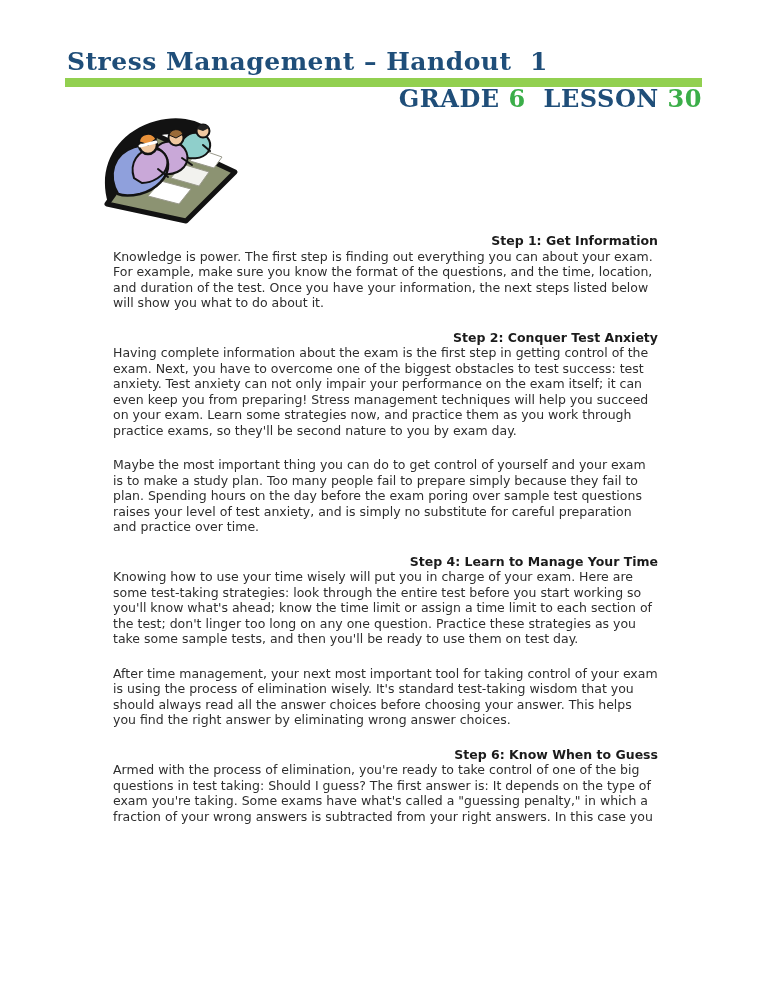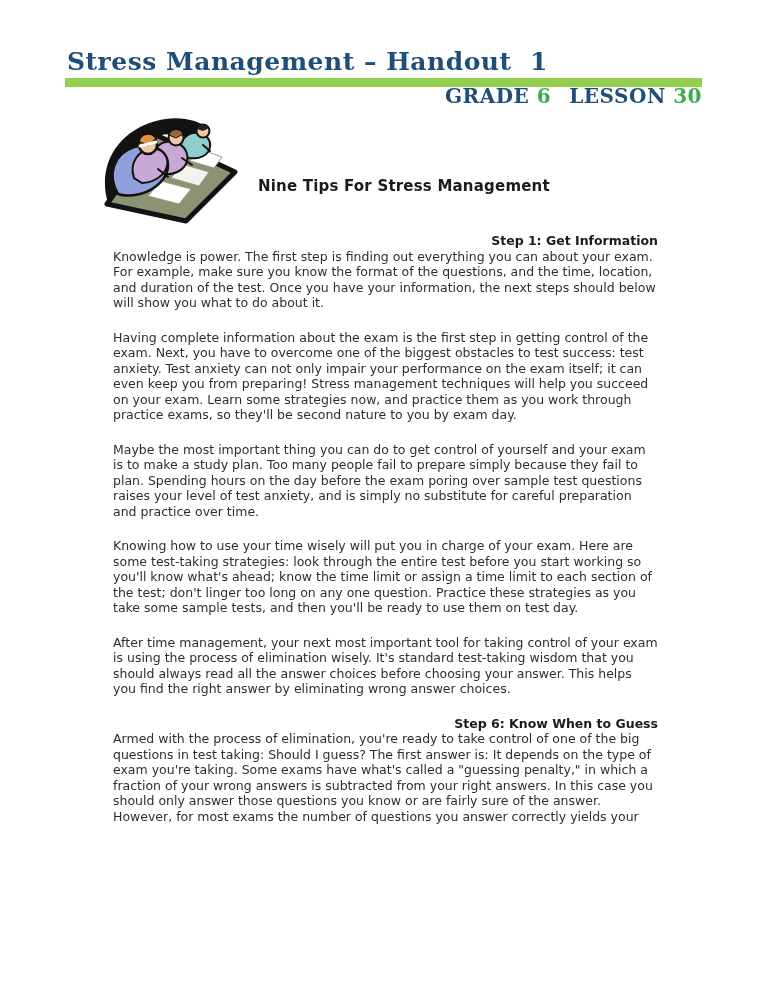--- a/index.html
+++ b/index.html
@@ -33,21 +33,21 @@
     background: #92D050;
   }
   .grade-lesson {
     position: absolute;
     left: 65px;
     top: 84px;
     width: 637px;
     text-align: right;
     font-family: "DejaVu Serif", serif;
     font-weight: bold;
-    font-size: 20px;
+    font-size: 24px;
     letter-spacing: 0.5px;
     color: #1F4E79;
     white-space: pre;
   }
   .grade-lesson .num { color: #3BAE49; }
   .grade-lesson .lesson-label { margin-left: 18px; }
   .content {
     position: absolute;
     left: 113px;
     top: 115px;
@@ -128,37 +128,38 @@
         <path d="M 69 20 A 7.5 7.5 0 0 1 83 19 L 76 23 Z" fill="#9A6B38" stroke="#121212" stroke-width="1"></path>
 
         <path d="M 18 79 C 7 60 13 39 34 32 C 53 26 67 36 68 49 C 69 62 56 75 40 79 C 31 81 23 81 18 79 Z" fill="#8FA0DC" stroke="#121212" stroke-width="2.5"></path>
         <path d="M 34 63 C 29 48 38 35 52 34 C 63 33 69 42 67 51 C 65 61 52 68 42 68 Z" fill="#C9A8D8" stroke="#121212" stroke-width="2"></path>
         <circle cx="48" cy="30" r="9" fill="#F0C8A0" stroke="#121212" stroke-width="2.5"></circle>
         <path d="M 39 27 A 9 9 0 0 1 56 24 L 48 30 Z" fill="#E8913A" stroke="#121212" stroke-width="1.5"></path>
         <path d="M 40 31 L 56 27" stroke="#ffffff" stroke-width="3" stroke-linecap="round"></path>
 
         <path d="M 58 54 L 68 62 M 82 43 L 92 50 M 103 30 L 110 36" stroke="#121212" stroke-width="2" stroke-linecap="round"></path>
       </svg>
-      <div class="nine-tips-heading">Nine Tips For Stress Management</div>
     </div>
 
     <div class="step">
       <div class="step-title">Step 1: Get Information</div>
-      <div class="step-body">Knowledge is power. The first step is finding out everything you can about your exam. For example, make sure you know the format of the questions, and the time, location, and duration of the test. Once you have your information, the next steps should below will show you what to do about it.</div>
+      <div class="step-body">Knowledge is power. The first step is finding out everything you can about your exam. For example, make sure you know the format of the questions, and the time, location, and duration of the test. Once you have your information, the next steps listed below will show you what to do about it.</div>
     </div>
 
     <div class="step">
+      <div class="step-title">Step 2: Conquer Test Anxiety</div>
       <div class="step-body">Having complete information about the exam is the first step in getting control of the exam. Next, you have to overcome one of the biggest obstacles to test success: test anxiety. Test anxiety can not only impair your performance on the exam itself; it can even keep you from preparing! Stress management techniques will help you succeed on your exam. Learn some strategies now, and practice them as you work through practice exams, so they'll be second nature to you by exam day.</div>
     </div>
 
     <div class="step">
       <div class="step-body">Maybe the most important thing you can do to get control of yourself and your exam is to make a study plan. Too many people fail to prepare simply because they fail to plan. Spending hours on the day before the exam poring over sample test questions raises your level of test anxiety, and is simply no substitute for careful preparation and practice over time.</div>
     </div>
 
     <div class="step">
+      <div class="step-title">Step 4: Learn to Manage Your Time</div>
       <div class="step-body">Knowing how to use your time wisely will put you in charge of your exam. Here are some test-taking strategies: look through the entire test before you start working so you'll know what's ahead; know the time limit or assign a time limit to each section of the test; don't linger too long on any one question. Practice these strategies as you take some sample tests, and then you'll be ready to use them on test day.</div>
     </div>
 
     <div class="step">
       <div class="step-body">After time management, your next most important tool for taking control of your exam is using the process of elimination wisely. It's standard test-taking wisdom that you should always read all the answer choices before choosing your answer. This helps you find the right answer by eliminating wrong answer choices.</div>
     </div>
 
     <div class="step">
       <div class="step-title">Step 6: Know When to Guess</div>
       <div class="step-body">Armed with the process of elimination, you're ready to take control of one of the big questions in test taking: Should I guess? The first answer is: It depends on the type of exam you're taking. Some exams have what's called a "guessing penalty," in which a fraction of your wrong answers is subtracted from your right answers. In this case you should only answer those questions you know or are fairly sure of the answer. However, for most exams the number of questions you answer correctly yields your raw score. In this case, you have nothing to lose and everything to gain by guessing.</div>

